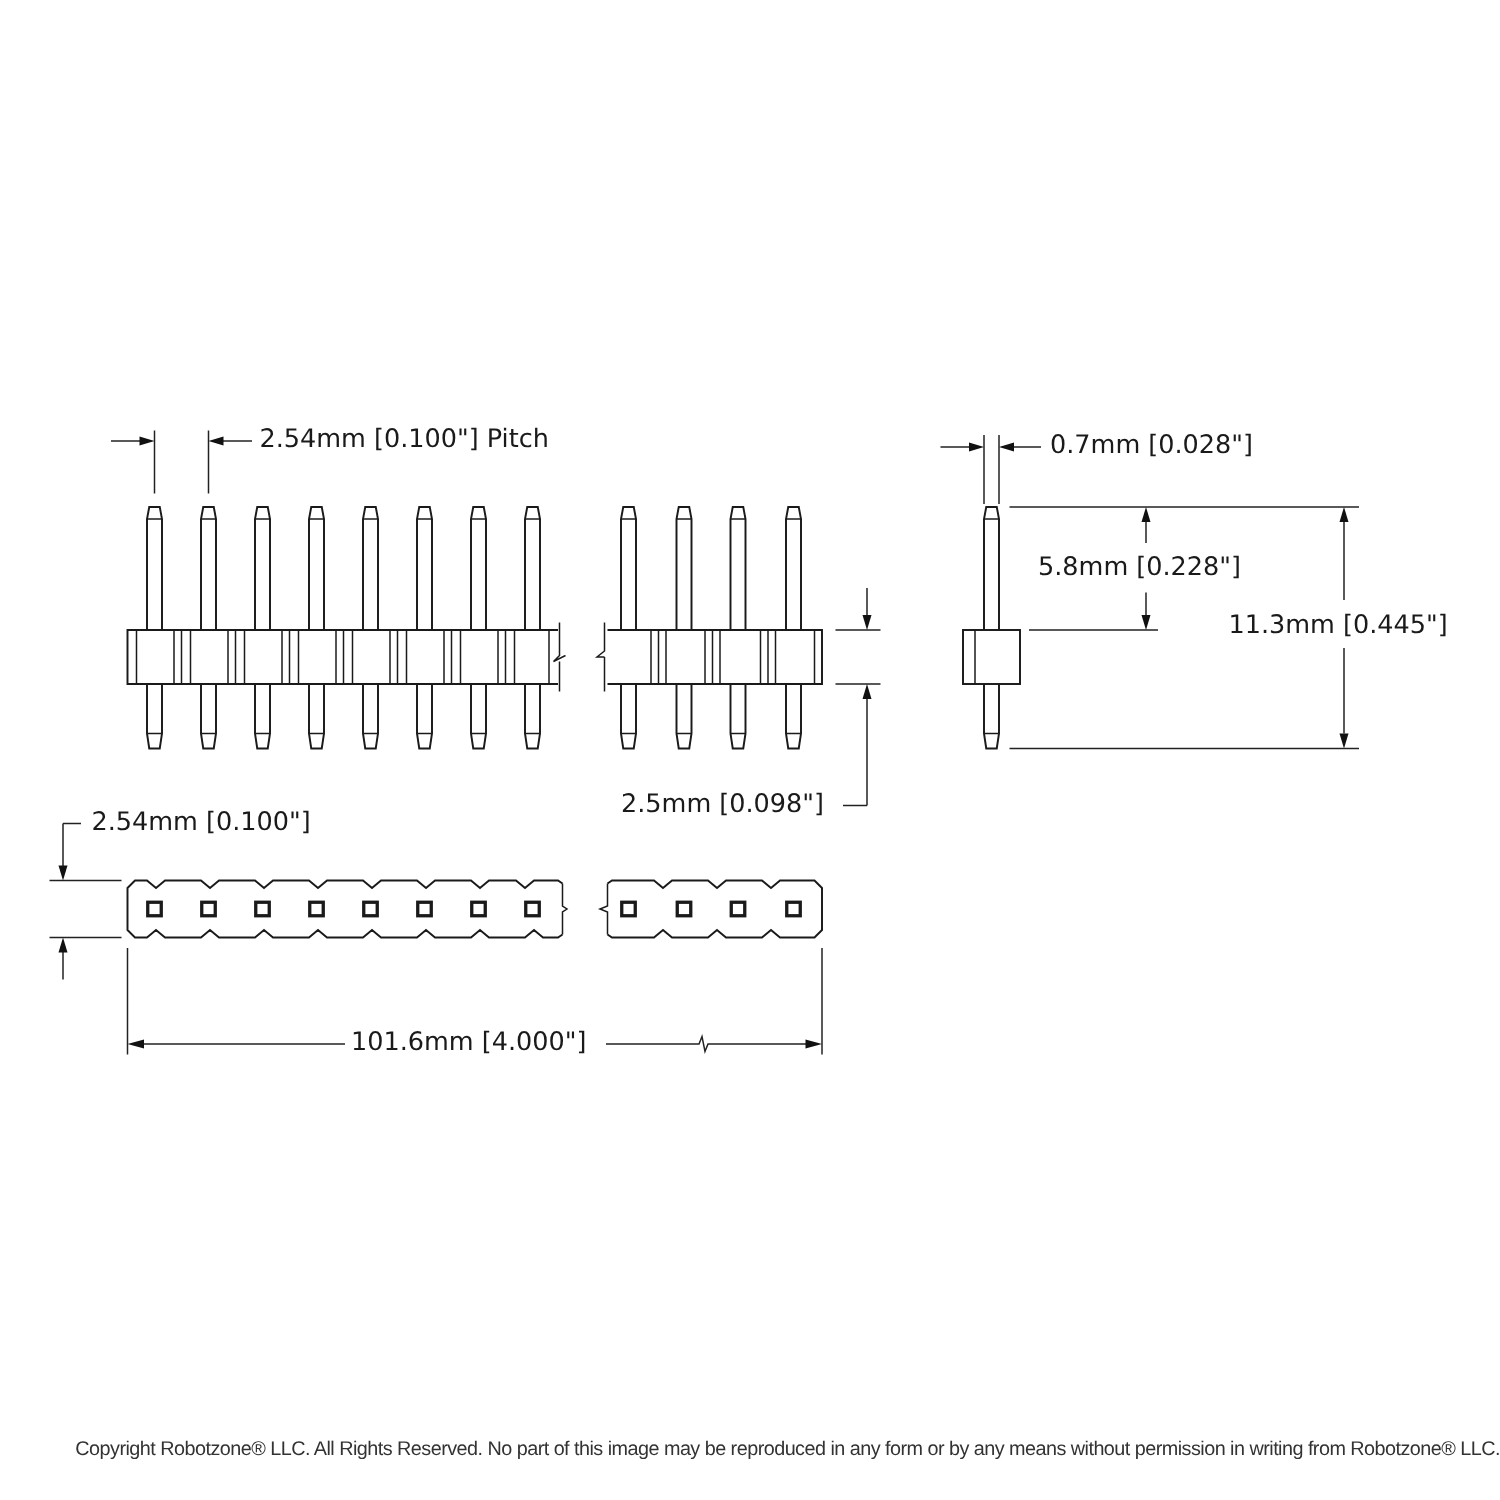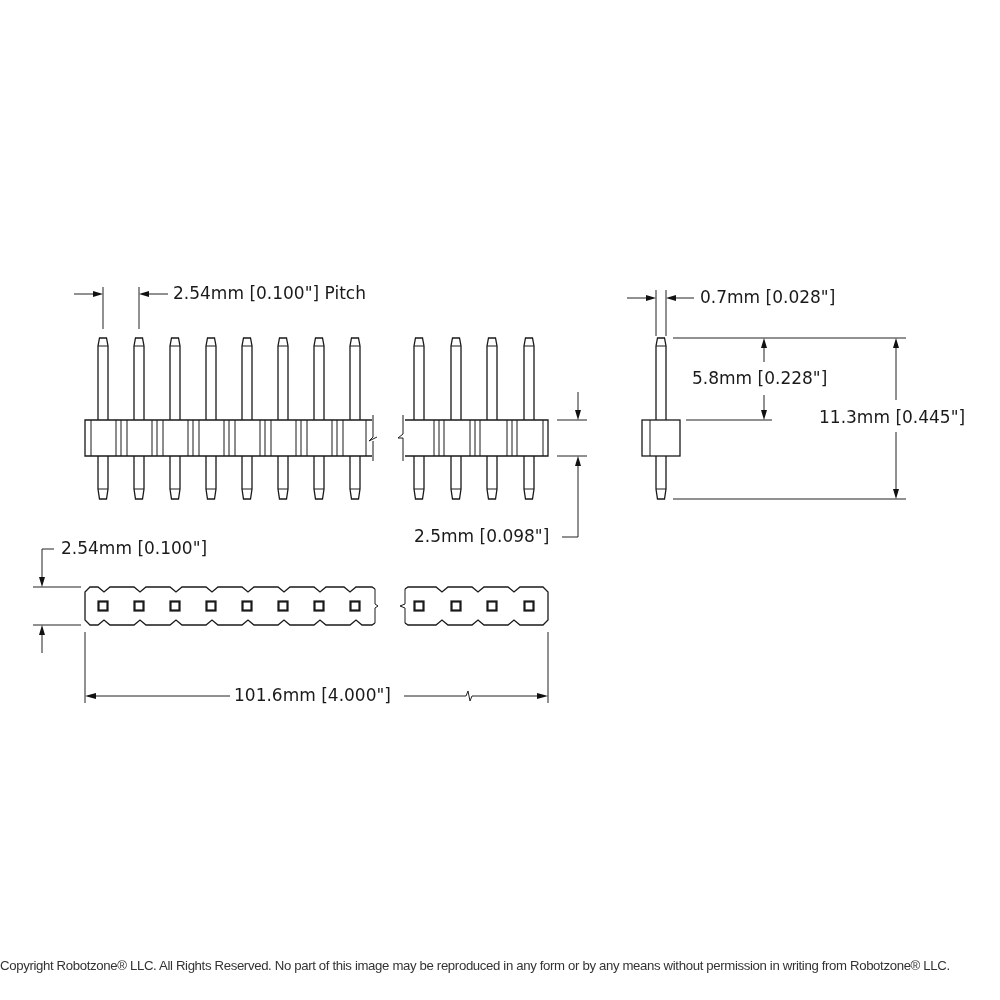--- a/index.html
+++ b/index.html
@@ -3,21 +3,21 @@
   <meta charset="utf-8">
   <style>
     html, body { margin: 0; padding: 0; background: #ffffff; }
     body { width: 1000px; height: 1000px; position: relative; overflow: hidden; font-family: "DejaVu Sans", sans-serif; }
     #drawing { position: absolute; left: 0; top: 0; }
     .ln { stroke: #1a1a1a; stroke-width: 1.3; fill: none; }
     .thin { stroke: #1a1a1a; stroke-width: 1; fill: none; }
     .dim { stroke: #222; stroke-width: 1; fill: none; }
     .arrow { fill: #111; stroke: none; }
     .lbl { position: absolute; font-family: "DejaVu Sans", sans-serif; font-size: 17px; color: #1a1a1a; white-space: nowrap; line-height: 1; }
-    .footer { position: absolute; left: 0; width: 1000px; top: 958px; text-align: left; font-family: "Liberation Sans", sans-serif; font-size: 13.2px; color: #333; letter-spacing: -0.35px; }
+    .footer { position: absolute; left: 0; width: 1000px; top: 958px; text-align: right; font-family: "Liberation Sans", sans-serif; font-size: 13.2px; color: #333; letter-spacing: -0.35px; }
   </style>
 </head>
 <body>
 
 <svg id="drawing" width="1000" height="1000" viewBox="0 0 1000 1000" xmlns="http://www.w3.org/2000/svg">
   <defs>
     <g id="pin-up">
 
       <path class="ln" d="M -5 420 L -5 346 L -3.5 338 L 3.5 338 L 5 346 L 5 420"></path>
       <line class="thin" x1="-5" y1="346" x2="5" y2="346"></line>

